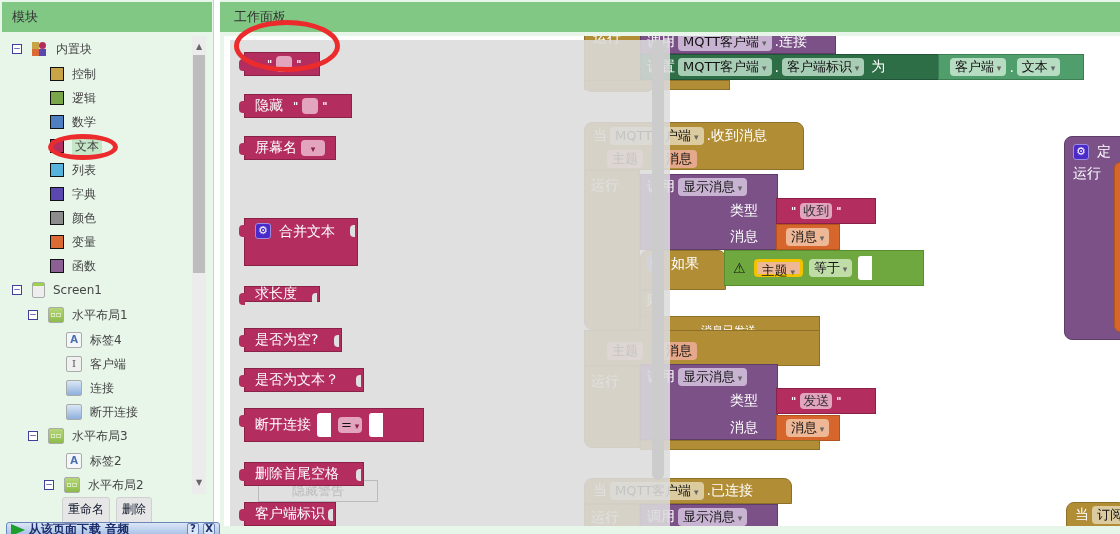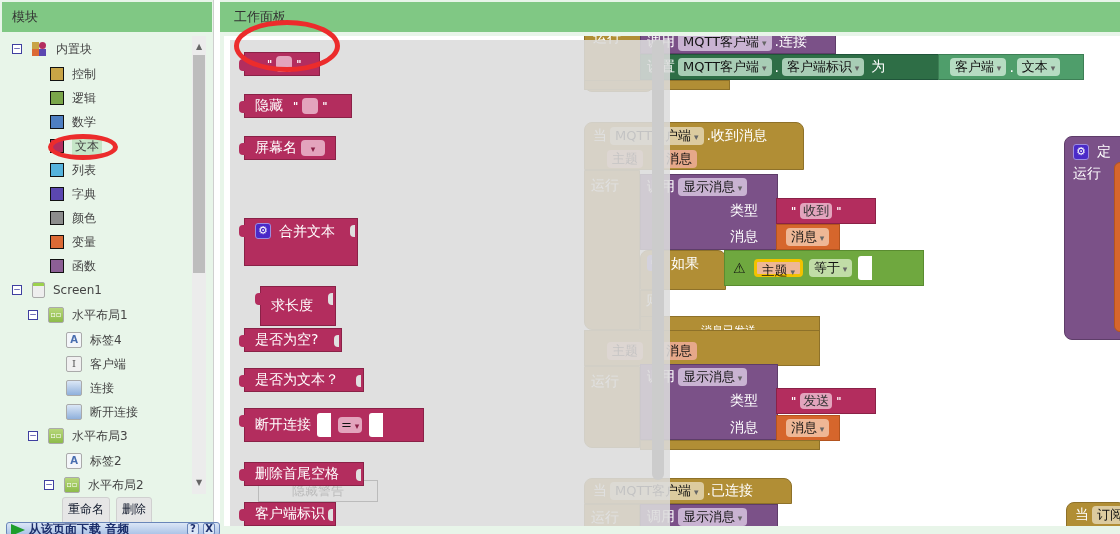--- a/index.html
+++ b/index.html
@@ -293,21 +293,21 @@
         <span class="quote">"</span>
       </div>
       <div class="blk text-blk tab-left" style="left:14px;top:96px;width:92px;height:24px;padding-left:10px;">
         <span>屏幕名</span>
         <span class="pill pill-dd" style="width:24px;"></span>
       </div>
       <div class="blk text-blk tab-left notch-right" style="left:14px;top:178px;width:114px;height:48px;align-items:flex-start;padding:4px 10px;">
         <span class="gear">⚙</span>
         <span>合并文本</span>
       </div>
-      <div class="blk text-blk tab-left notch-right" style="left:30px;top:246px;width:76px;height:40px;padding-left:10px;">
+      <div class="blk text-blk tab-left notch-right" style="left:14px;top:246px;width:76px;height:16px;padding-left:10px;">
         <span>求长度</span>
       </div>
       <div class="blk text-blk tab-left notch-right" style="left:14px;top:288px;width:98px;height:24px;padding-left:10px;">
         <span>是否为空?</span>
       </div>
       <div class="blk text-blk tab-left notch-right" style="left:14px;top:328px;width:120px;height:24px;padding-left:10px;">
         <span>是否为文本？</span>
       </div>
       <div class="blk text-blk tab-left" style="left:14px;top:368px;width:180px;height:34px;padding-left:10px;">
         <span>断开连接</span>

